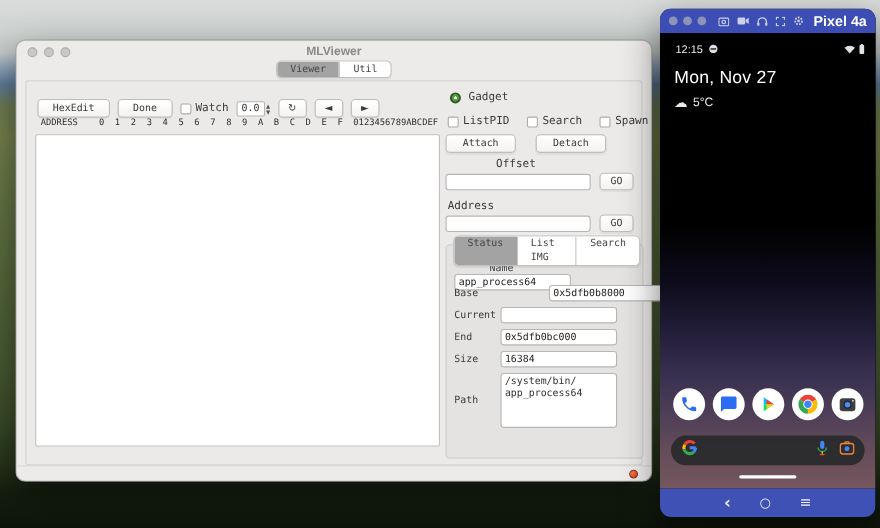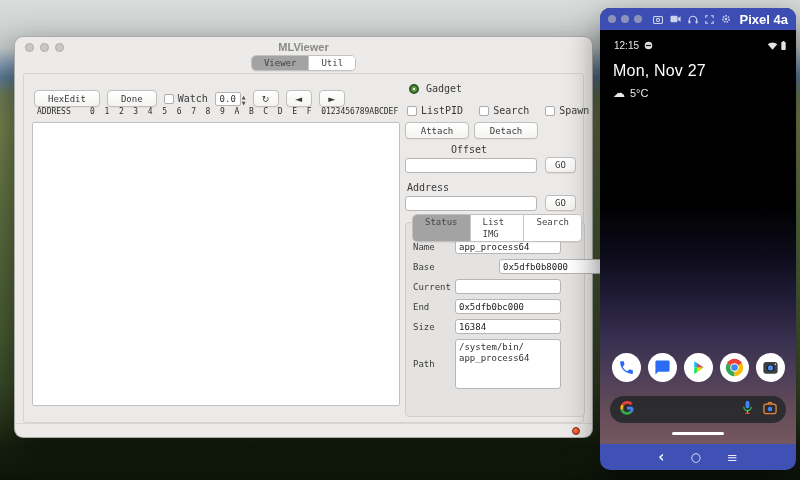--- a/index.html
+++ b/index.html
@@ -62,21 +62,21 @@
   
   .hex-header { position:absolute; top:33px; left:13px; font-size:8px; white-space:pre; color:#2e2e2e; letter-spacing:0; }
   .hex-box { position:absolute; top:48px; left:8px; width:368px; height:284px; background:#fff; border:1px solid #c2c1bf; border-radius:2px; }
 
   
   .util { position:absolute; left:381px; top:0; width:182px; height:100%; font-size:9px; }
   .gadget-row { position:absolute; top:9px; left:4px; display:flex; align-items:center; gap:7px; }
   .gadget-ic { width:10px; height:10px; border-radius:50%; border:2px solid #2e5a22; background:radial-gradient(circle at 50% 50%, #e8f2e4 0 30%, #5a9b43 31% 100%); }
   .chk-row { position:absolute; top:31px; left:2px; display:flex; align-items:center; gap:4px; }
   .chk-row .gap { width:8px; }
-  .att-row { position:absolute; top:48px; left:0; display:flex; gap:5px; }
+  .att-row { position:absolute; top:48px; left:0; display:flex; gap:18px; }
   .att-row .btn { width:64px; }
   .sec-label { position:absolute; left:2px; }
   .input-row { position:absolute; left:0; display:flex; gap:8px; align-items:center; }
   .tin {
     height:15px; background:#fff; border:1px solid #b7b6b4; border-radius:3px;
     font-family:"DejaVu Sans Mono",monospace; font-size:9px; color:#222; padding:0 3px; outline:none;
   }
   .go-btn { height:16px; padding:0 9px; }
 
   .util-tabs { position:absolute; top:140px; left:7px; display:flex; justify-content:center; width:170px; z-index:2; }
@@ -233,21 +233,21 @@
         <div class="util-tabs">
           <div class="seg-group">
             <span class="seg sel">Status</span>
             <span class="seg">List IMG</span>
             <span class="seg">Search</span>
           </div>
         </div>
 
         <div class="subpanel"></div>
 
-        <div class="frow" style="top:165px;">
+        <div class="frow" style="top:165px;flex-direction:column;">
           <span class="flabel">Name</span>
           <input class="tin" value="app_process64" style="">
         </div>
         <div class="frow" style="top:185px;gap:44px;">
           <span class="flabel">Base</span>
           <input class="tin" value="0x5dfb0b8000" style="">
         </div>
         <div class="frow" style="top:205px;">
           <span class="flabel">Current</span>
           <input class="tin" value="" style="">

